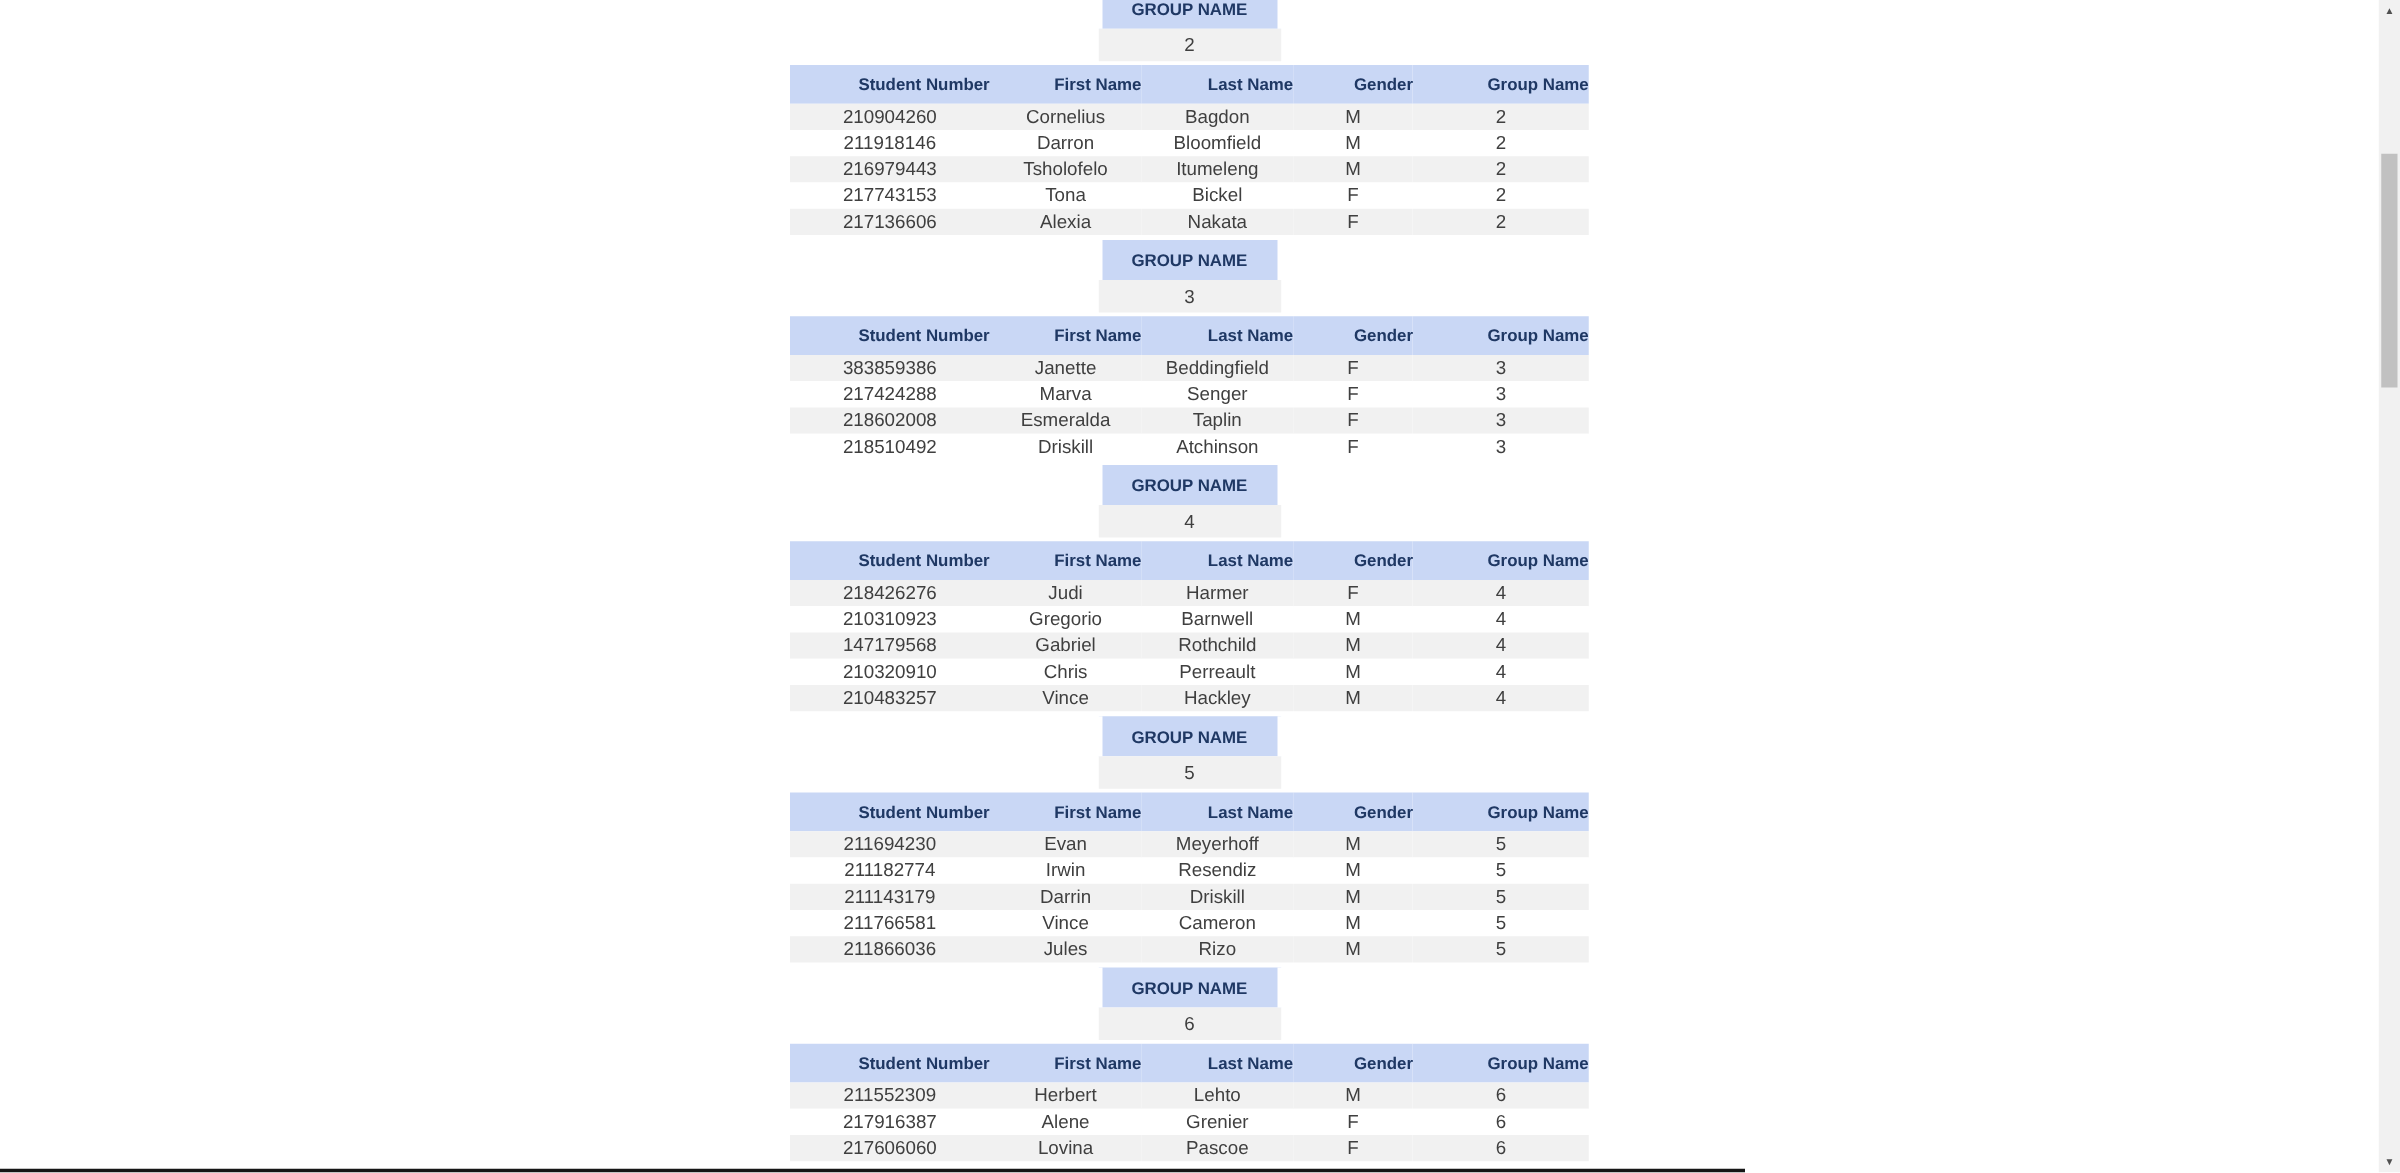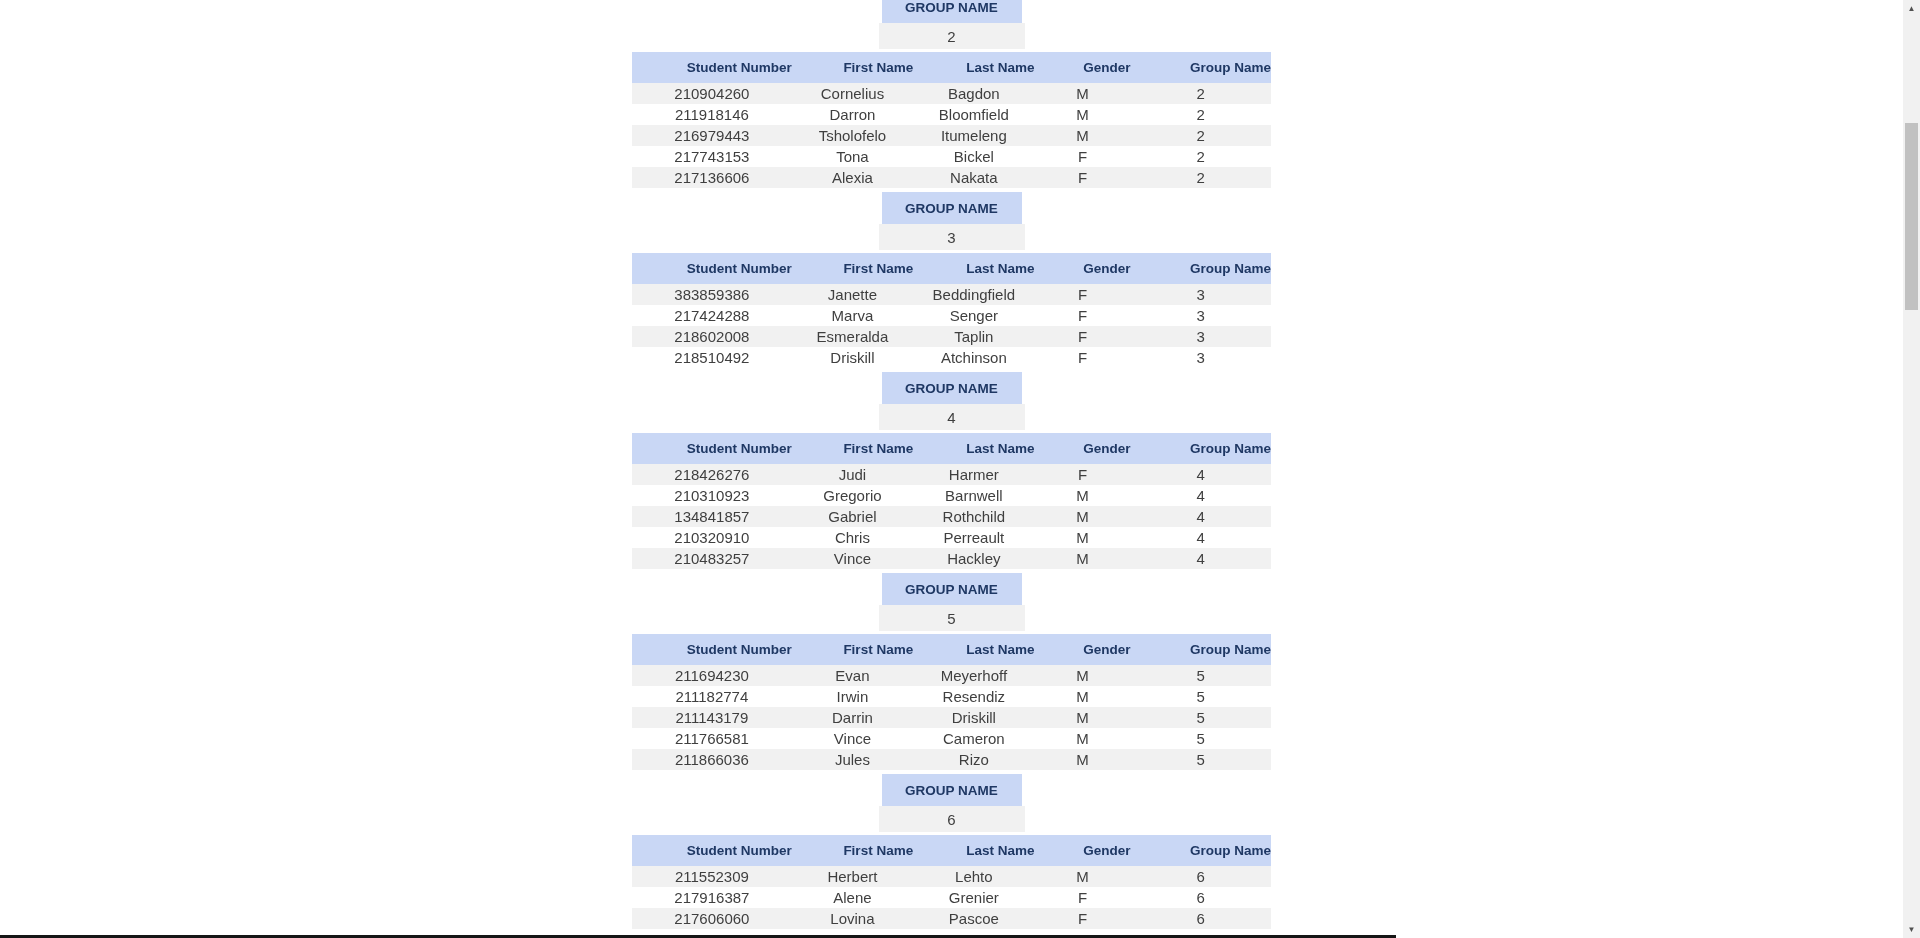--- a/index.html
+++ b/index.html
@@ -244,21 +244,21 @@
             <td>4</td>
           </tr>
           <tr>
             <td>210310923</td>
             <td>Gregorio</td>
             <td>Barnwell</td>
             <td>M</td>
             <td>4</td>
           </tr>
           <tr>
-            <td>134841857</td>
+            <td>147179568</td>
             <td>Gabriel</td>
             <td>Rothchild</td>
             <td>M</td>
             <td>4</td>
           </tr>
           <tr>
             <td>210320910</td>
             <td>Chris</td>
             <td>Perreault</td>
             <td>M</td>

